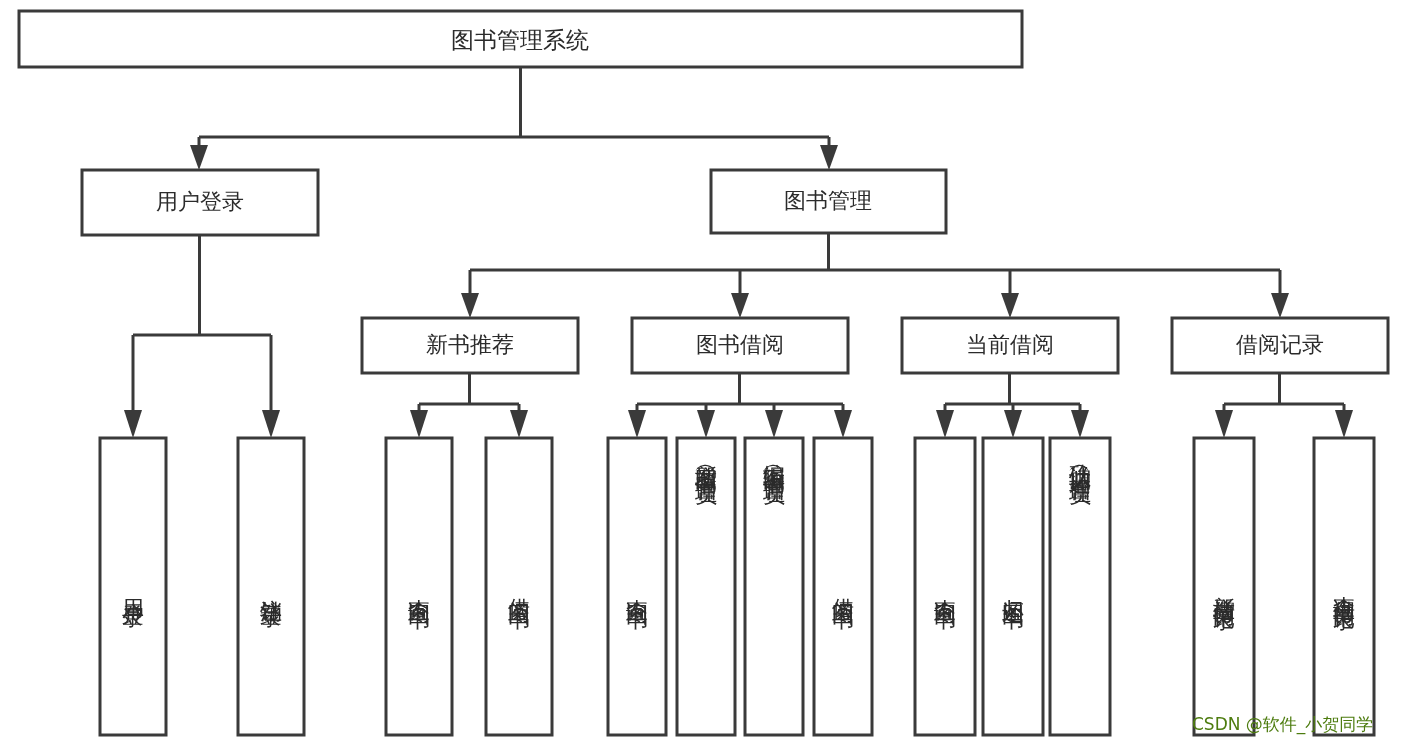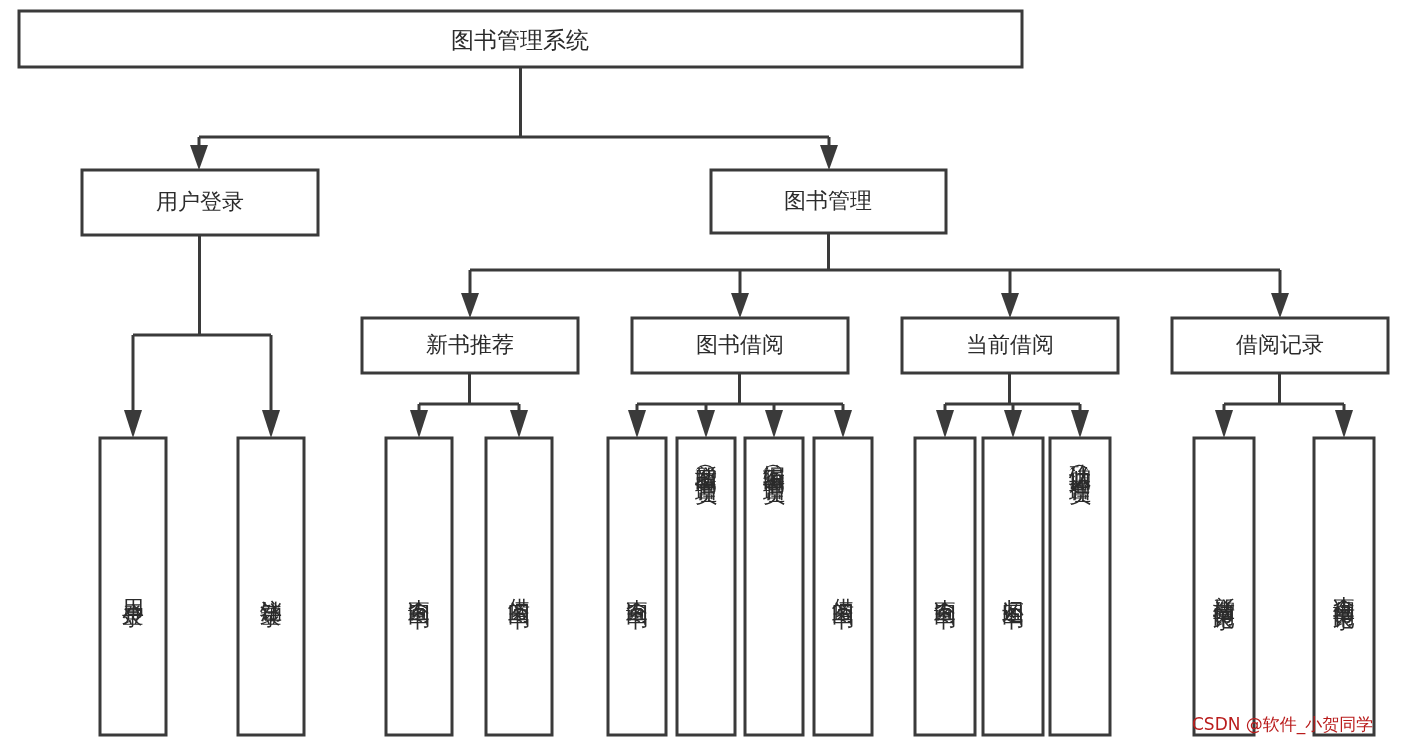--- a/index.html
+++ b/index.html
@@ -31,21 +31,21 @@
     font-family:"DejaVu Sans","Liberation Sans",sans-serif;
     font-size:22px;color:#2b2b2b;
     letter-spacing:3px;
     line-height:1;
     white-space:nowrap;
   }
   .watermark{
     position:absolute;
     font-family:"DejaVu Sans","Liberation Sans",sans-serif;
     font-size:17px;
-    color:#b91c1c;
+    color:#4d7c0f;
     white-space:nowrap;
     left:1192px;top:713px;
   }
 </style>
 </head>
 <body>
 
 <svg id="diagram" viewBox="0 0 1405 747" xmlns="http://www.w3.org/2000/svg">
 
   <defs>

